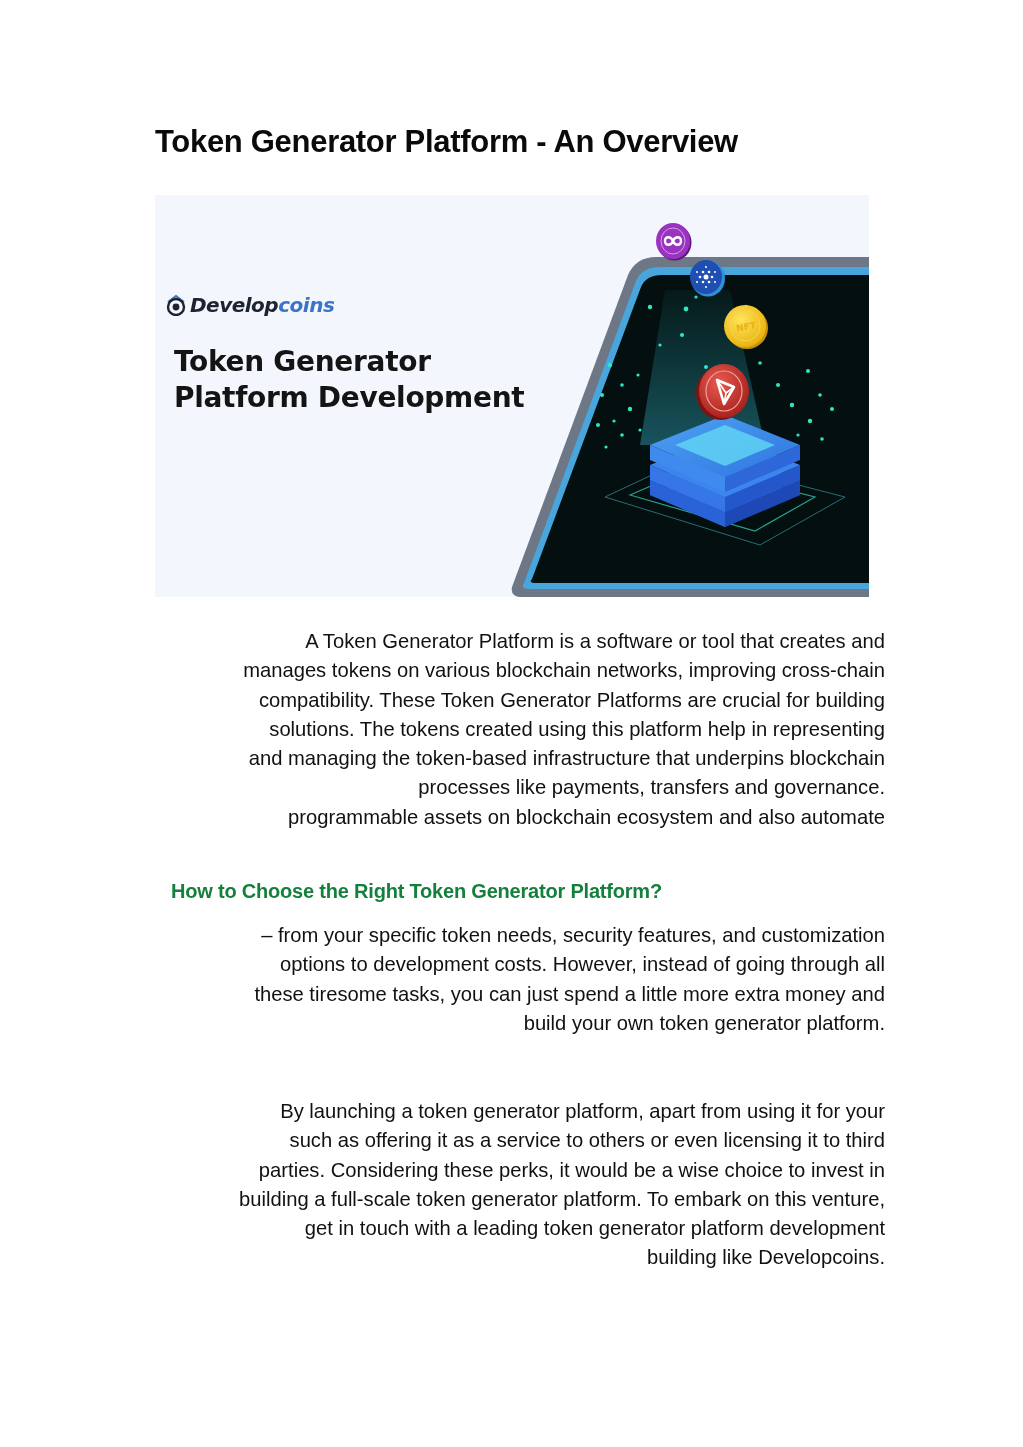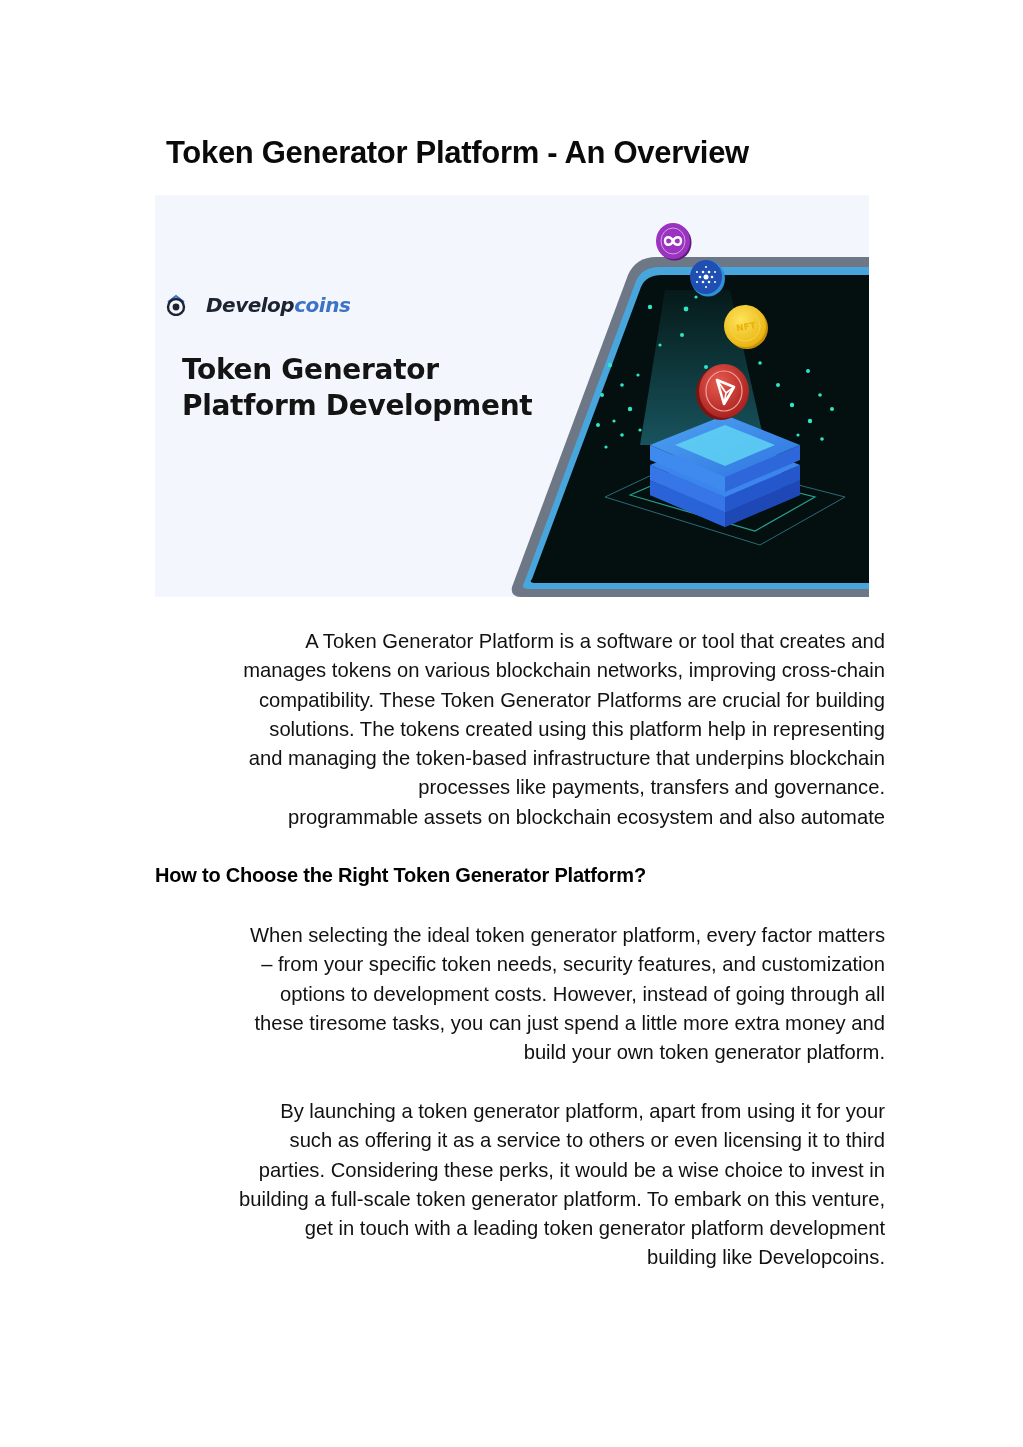--- a/index.html
+++ b/index.html
@@ -17,21 +17,21 @@
     }
     .page {
       position: absolute;
       left: 0; top: 0;
       width: 1023px; height: 1447px;
     }
     .doc-title {
       position: absolute;
       left: 155px;
       top: 124px;
-      margin: 11px;
+      margin: 0;
       font-size: 31px;
       font-weight: bold;
       letter-spacing: -0.3px;
       color: #0a0a0a;
       white-space: nowrap;
     }
     
     .banner {
       position: absolute;
       left: 155px;
@@ -40,40 +40,40 @@
       height: 402px;
       background: #f3f7fd;
       overflow: hidden;
     }
     .logo {
       position: absolute;
       left: 10px;
       top: 98px;
       display: flex;
       align-items: center;
-      gap: 19px;
+      gap: 3px;
     }
     .logo-mark {
       width: 22px; height: 22px;
       position: relative;
     }
     .logo-text {
       font-family: "DejaVu Sans", sans-serif;
       font-weight: bold;
       font-style: italic;
       font-size: 20px;
       letter-spacing: -0.5px;
       color: #1d2330;
     }
     .logo-text .accent { color: #3b73c8; }
     .banner-heading {
       position: absolute;
       left: 11px;
       top: 141px;
-      margin: 16px;
+      margin: 8px;
       font-family: "DejaVu Sans", sans-serif;
       font-weight: bold;
       font-size: 28px;
       line-height: 36px;
       color: #141414;
       letter-spacing: -0.3px;
       white-space: nowrap;
     }
     .url-box {
       position: absolute;
@@ -109,24 +109,24 @@
       font-size: 20.2px;
       line-height: 29.3px;
       color: #111111;
       text-align: right;
     }
     .para .line { display: block; white-space: nowrap; }
     .section-heading {
       position: absolute;
       left: 155px;
       top: 864px;
-      margin: 0;
+      margin: 16px;
       font-size: 20px;
       font-weight: bold;
-      color: #000000;
+      color: #15803d;
       white-space: nowrap;
       letter-spacing: -0.2px;
     }
   </style>
 </head>
 <body>
 
 <div class="page">
 
   <h1 class="doc-title">Token Generator Platform - An Overview</h1>
@@ -274,21 +274,20 @@
     <span class="line">compatibility. These Token Generator Platforms are crucial for building</span>
     <span class="line">solutions. The tokens created using this platform help in representing</span>
     <span class="line">and managing the token-based infrastructure that underpins blockchain</span>
     <span class="line">processes like payments, transfers and governance.</span>
     <span class="line">programmable assets on blockchain ecosystem and also automate</span>
   </p>
 
   <h3 class="section-heading">How to Choose the Right Token Generator Platform?</h3>
 
   <p class="para" style="top:921px">
-    <span class="line">When selecting the ideal token generator platform, every factor matters</span>
     <span class="line">– from your specific token needs, security features, and customization</span>
     <span class="line">options to development costs. However, instead of going through all</span>
     <span class="line">these tiresome tasks, you can just spend a little more extra money and</span>
     <span class="line">build your own token generator platform.</span>
   </p>
 
   <p class="para" style="top:1097px">
     <span class="line">By launching a token generator platform, apart from using it for your</span>
     <span class="line">such as offering it as a service to others or even licensing it to third</span>
     <span class="line">parties. Considering these perks, it would be a wise choice to invest in</span>

